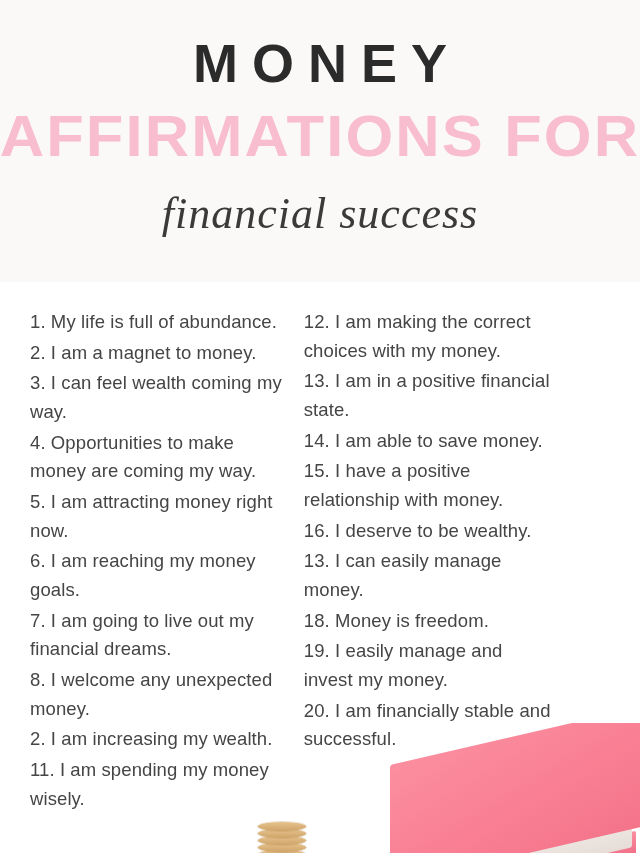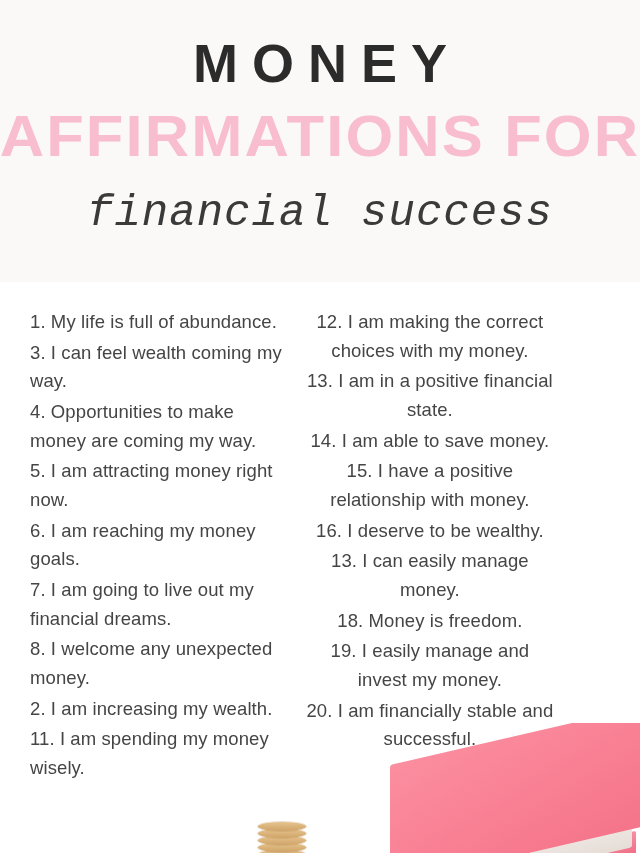--- a/index.html
+++ b/index.html
@@ -64,21 +64,21 @@
     line-height: 1.05;
     transform: scaleX(1.06);
   }
 
   .title-script {
     position: absolute;
     top: 186px;
     left: 0;
     width: 640px;
     text-align: center;
-    font-family: Liberation Mono, monospace;
+    font-family: Liberation Serif, serif;
     font-style: italic;
     font-size: 44px;
     color: #3a3a3a;
     line-height: 1.25;
     letter-spacing: 1px;
   }
 
   
   .content {
     position: absolute;
@@ -103,21 +103,20 @@
   }
   .col-left {
     width: 330px;
     padding-left: 30px;
     padding-right: 10px;
   }
   .col-right {
     width: 310px;
     padding-left: 8px;
     padding-right: 16px;
-    text-align: center;
   }
 
   .item {
     font-family: "Liberation Sans", sans-serif;
     font-size: 18.5px;
     line-height: 1.55;
     color: #454545;
     margin: 0 0 2px 0;
     letter-spacing: 0.1px;
   }
@@ -197,20 +196,21 @@
     <div class="title-money">MONEY</div>
     <div class="title-affirmations">AFFIRMATIONS FOR</div>
     <div class="title-script">financial success</div>
   </div>
 
   <div class="content">
     <div class="columns">
 
       <div class="col col-left">
         <p class="item">1. My life is full of abundance.</p>
+        <p class="item">2. I am a magnet to money.</p>
         <p class="item">3. I can feel wealth coming my way.</p>
         <p class="item">4. Opportunities to make money are coming my way.</p>
         <p class="item">5. I am attracting money right now.</p>
         <p class="item">6. I am reaching my money goals.</p>
         <p class="item">7. I am going to live out my financial dreams.</p>
         <p class="item">8. I welcome any unexpected money.</p>
         <p class="item">2. I am increasing my wealth.</p>
         <p class="item">11. I am spending my money wisely.</p>
       </div>
 

